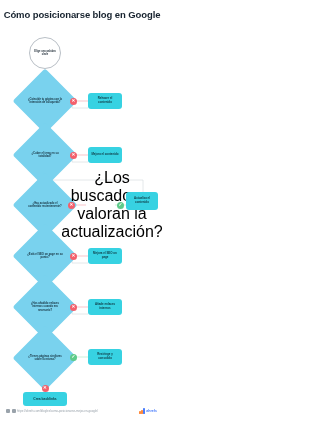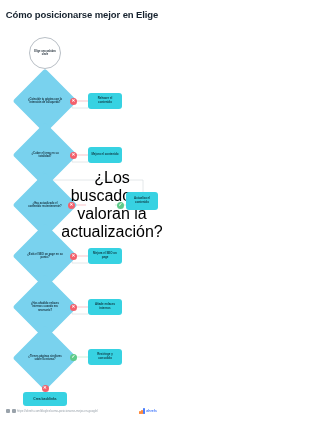--- a/index.html
+++ b/index.html
@@ -41,21 +41,21 @@
   .logo{position:absolute;right:7px;top:4px;display:flex;align-items:flex-end;gap:0.5px;height:6px;}
   .logo .bar{width:1.6px;background:#4a7dfc;border-radius:0.4px;}
   .logo .bar.o{background:#ff8a3c;}
   .logo .wordmark{font-size:3.6px;line-height:5px;color:#4a7dfc;font-weight:bold;margin-left:0.8px;}
 </style>
 </head>
 <body>
 
 <div class="page">
 
-  <div class="title">Cómo posicionarse mejor en Elige</div>
+  <div class="title">Cómo posicionarse blog en Google</div>
 
   <div class="flow">
 
     <svg class="wires" viewBox="0 0 164 425">
       <g stroke="#b9bfc6" stroke-width="0.6" fill="none">
         <line x1="45" y1="69" x2="45" y2="84"></line>
         <line x1="45" y1="129" x2="45" y2="140"></line>
         <line x1="45" y1="176" x2="45" y2="185"></line>
         <line x1="45" y1="230" x2="45" y2="240"></line>
         <line x1="45" y1="282" x2="45" y2="292"></line>

